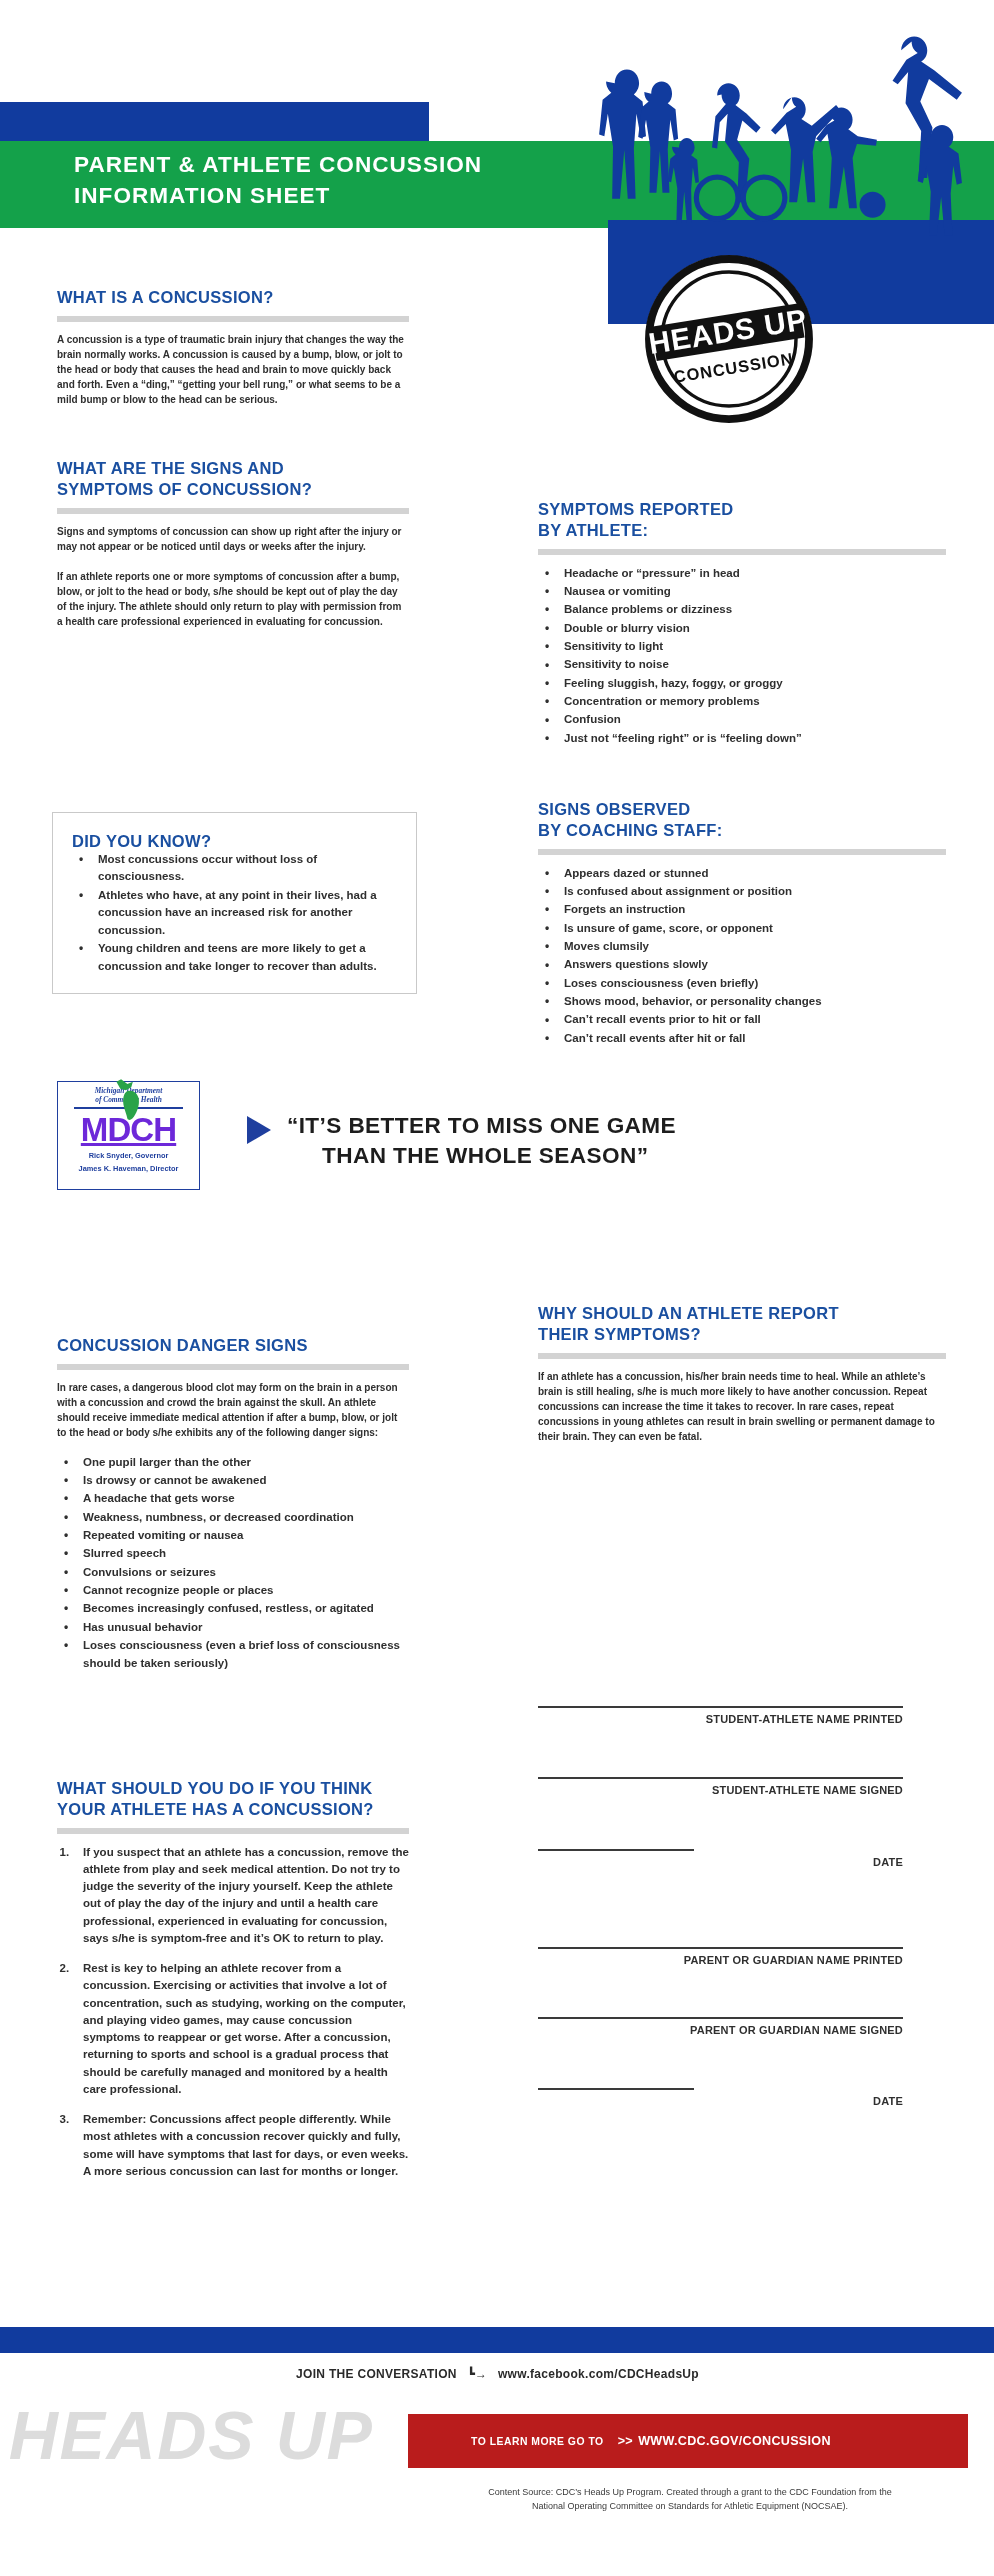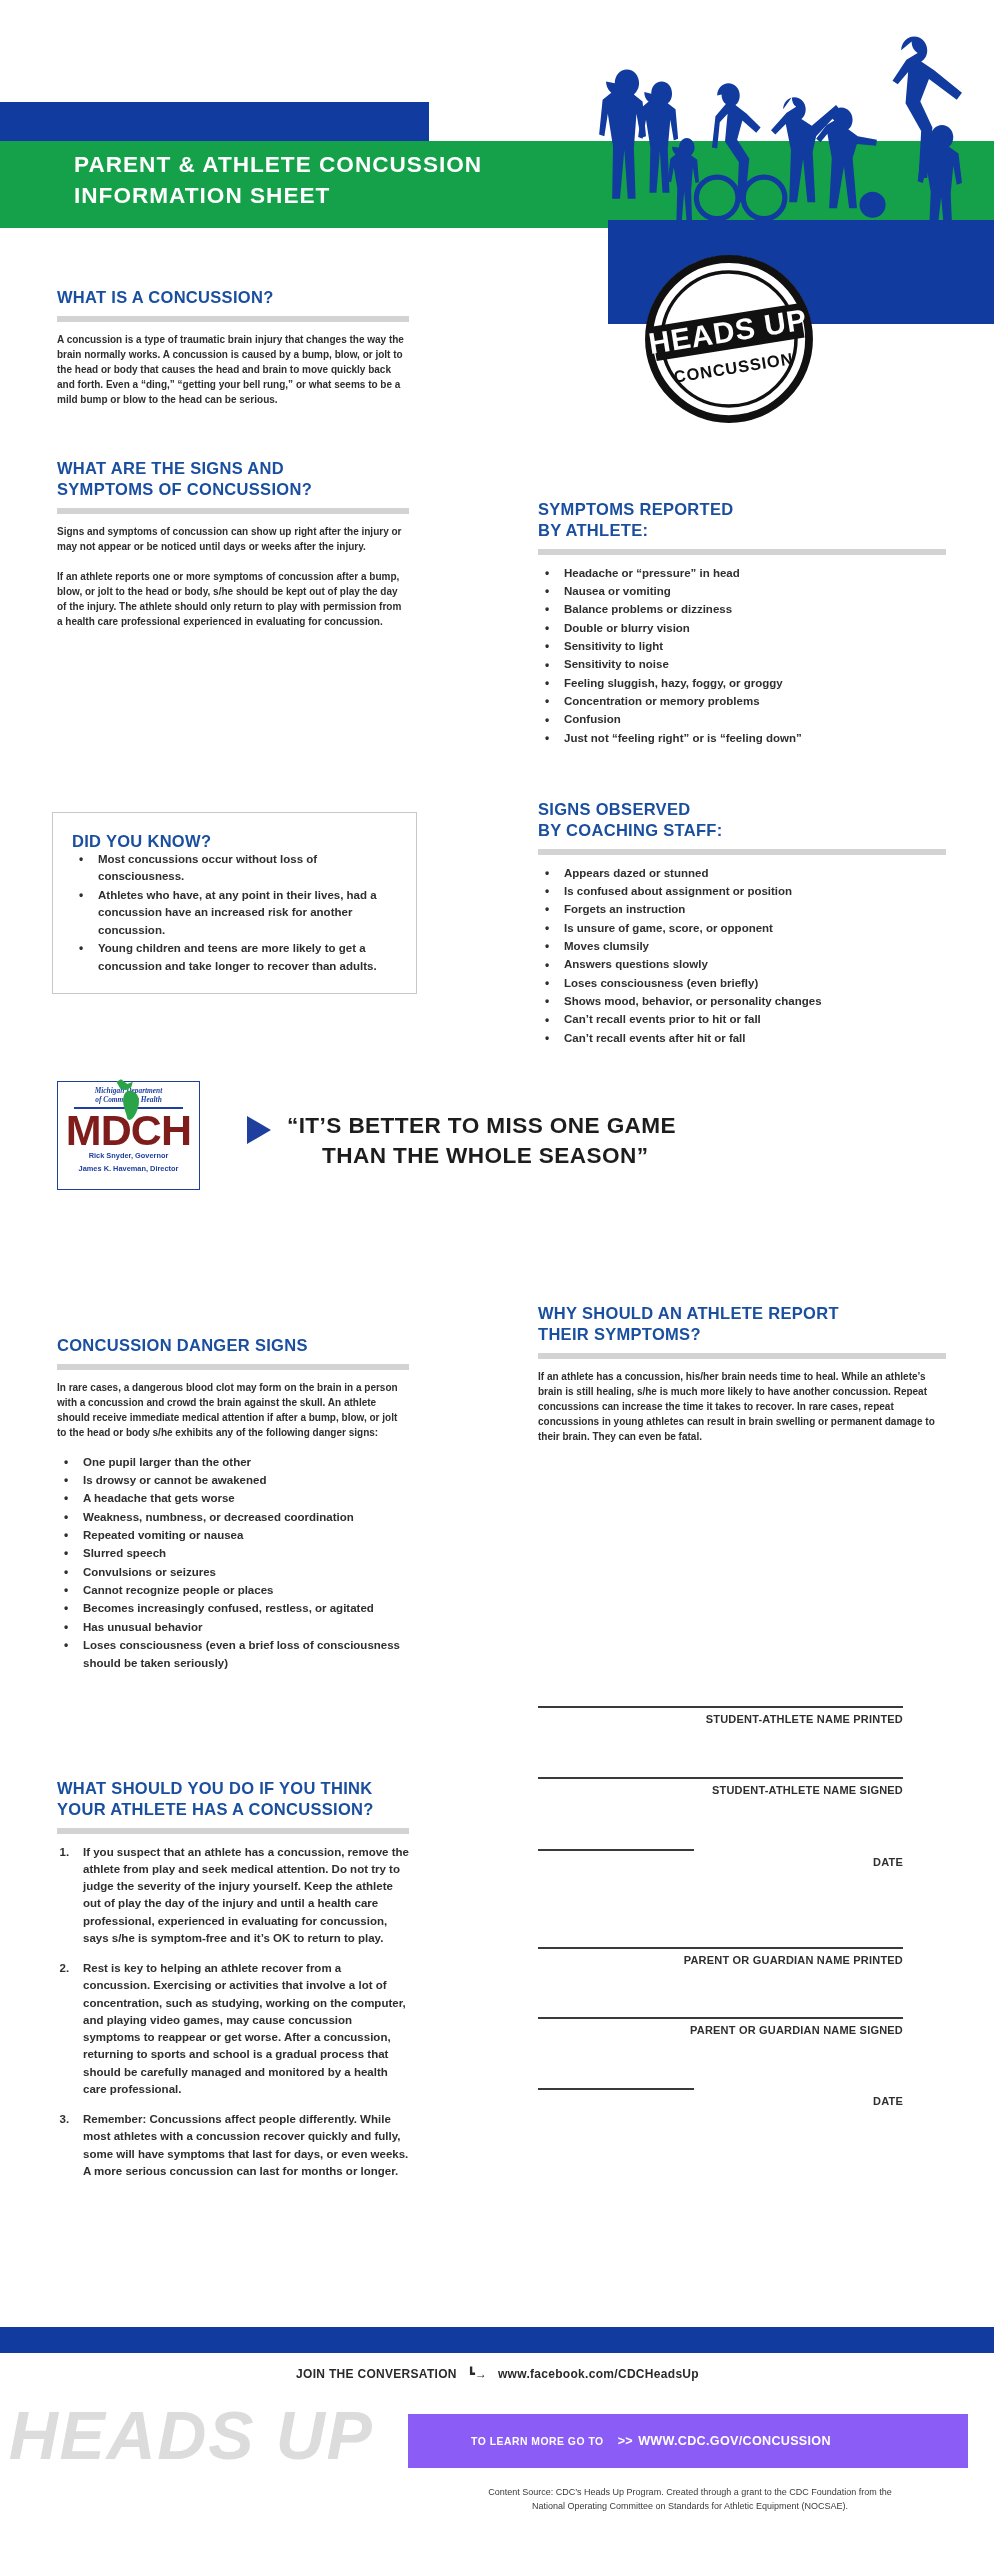--- a/index.html
+++ b/index.html
@@ -85,22 +85,22 @@
     position: absolute; left: 57px; top: 1081px; width: 143px; height: 109px;
     border: 1.7px solid #1f3f9e; background: #fff; text-align: center;
     padding-top: 5.2px;
   }
   .mdch .m-top {
     font-family: "Liberation Serif", serif; font-style: italic; font-weight: bold;
     color: #1f3f9e; font-size: 7.4px; line-height: 1.18;
   }
   .mdch .m-bar { height: 1.7px; background: #1f3f9e; margin: 2.6px 15.6px 1.7px 15.6px; }
   .mdch .m-letters {
-    position: relative; height: 38px; font-size: 43px; font-weight: bold;
-    color: #7f1d1d; letter-spacing: -0.9px; line-height: 38px;
+    position: relative; height: 38px; font-size: 33px; font-weight: bold;
+    color: #6d28d9; letter-spacing: -0.9px; line-height: 38px; text-decoration: underline;
   }
   .mdch .m-names {
     color: #1f3f9e; font-size: 7.4px; font-weight: bold; line-height: 1.35;
     margin-top: 2.6px;
   }
   .mi-map { position: absolute; left: 49px; top: -5.2px; width: 47px; height: 47px; }
 
   
   .quote-wrap { position: absolute; left: 247px; top: 1111px; width: 686px; }
   .quote-arrow {
@@ -130,21 +130,21 @@
     color: #2a2a2a; font-size: 12px; font-weight: bold; letter-spacing: 0.3px;
   }
   .ftr-join .arrow { display:inline-block; margin: 0 7px; color:#2a2a2a; font-weight: bold; }
   .ftr-ghost {
     position: absolute; left: 8.7px; top: 2396px; width: 382px; height: 152px;
     color: #dcdcdc; font-size: 68px; font-weight: bold; letter-spacing: 1.7px;
     font-style: italic;
   }
   .ftr-green {
     position: absolute; left: 408px; top: 2414px; width: 560px; height: 54px;
-    background: #8b5cf6; color: #ffffff; display: flex; align-items: center;
+    background: #b91c1c; color: #ffffff; display: flex; align-items: center;
   }
   .ftr-green .g1 { font-size: 10.4px; font-weight: bold; letter-spacing: 0.5px; margin-left: 63px; }
   .ftr-green .g2 { font-size: 12.6px; font-weight: bold; letter-spacing: 0.3px; margin-left: 14px; }
   .ftr-src {
     position: absolute; left: 408px; top: 2485px; width: 564px;
     color: #3a3a3a; font-size: 9px; line-height: 1.6; text-align: center;
   }
 </style>
 </head>
 <body>

